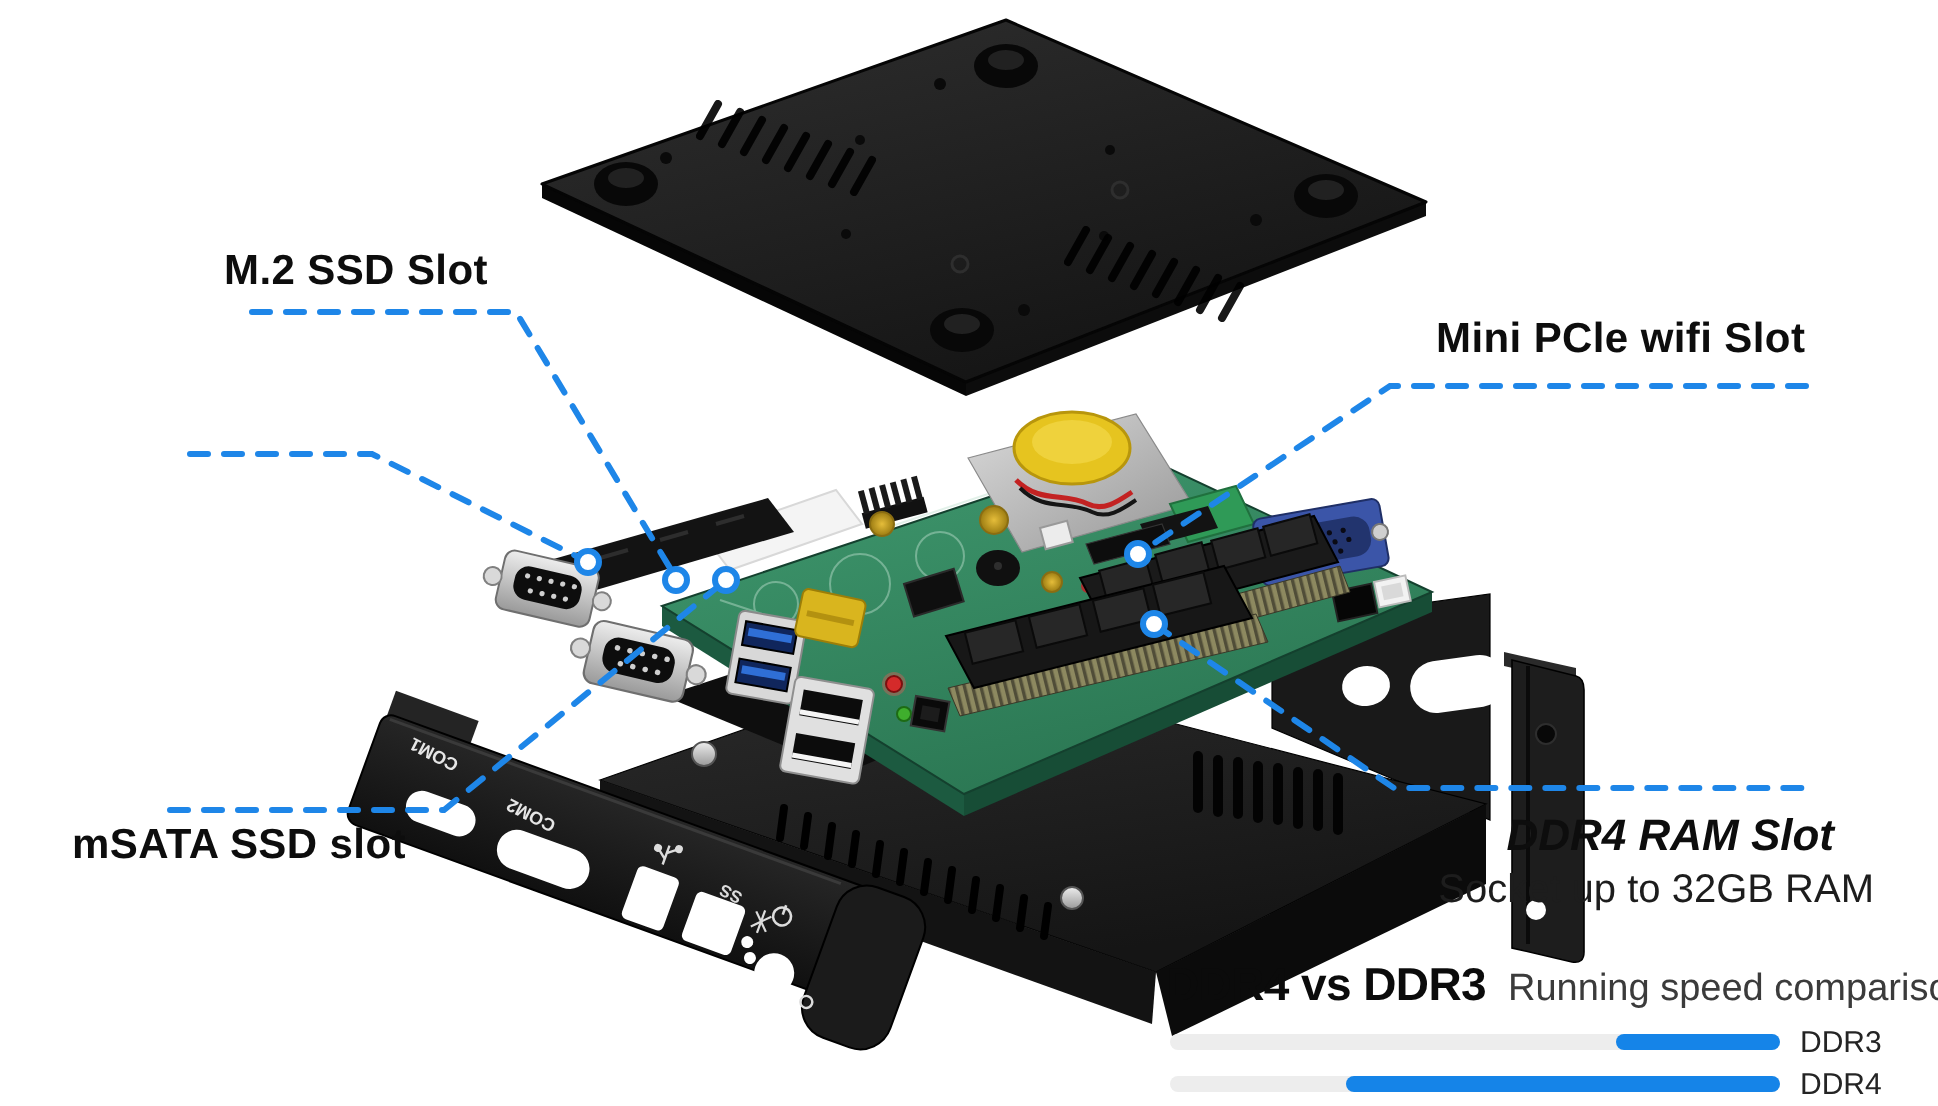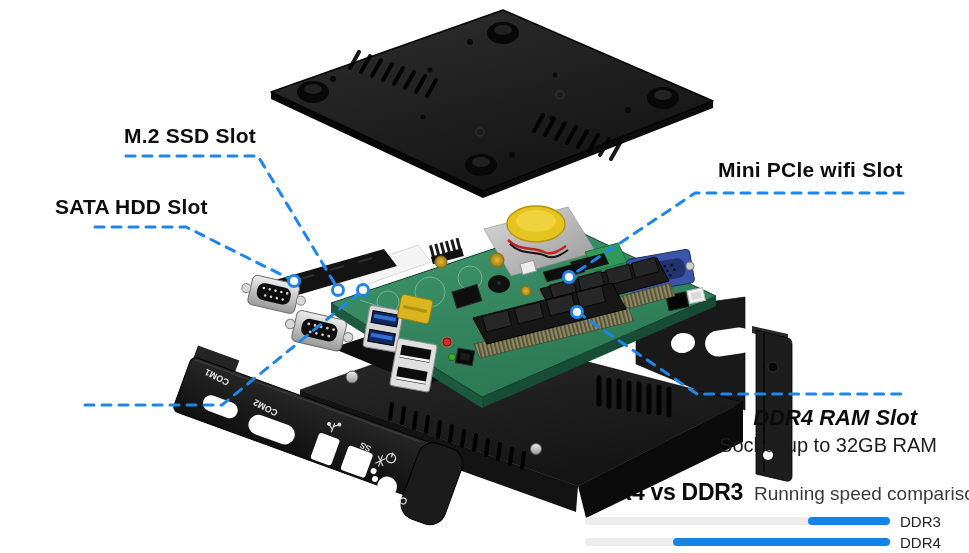--- a/index.html
+++ b/index.html
@@ -351,23 +351,23 @@
   </g>
   <g fill="#fff" stroke="#1e86e8" stroke-width="3">
     <circle cx="294" cy="281" r="5.5"></circle>
     <circle cx="338" cy="290" r="5.5"></circle>
     <circle cx="363" cy="290" r="5.5"></circle>
     <circle cx="569" cy="277" r="5.5"></circle>
     <circle cx="577" cy="312" r="5.5"></circle>
   </g>
 </svg>
 
-<div class="callout" style="left:124px;top:124px">M.2 SSD Slot</div>
-<div class="callout" style="left:55px;top:195px">SATA HDD Slot</div>
+<div class="callout" style="left:112px;top:124px">M.2 SSD Slot</div>
 <div class="callout" style="left:718px;top:158px">Mini PCle wifi Slot</div>
+<div class="callout" style="left:36px;top:411px">mSATA SSD slot</div>
 <div class="ddr4-title">DDR4 RAM Slot</div>
 <div class="ddr4-sub">Socket up to 32GB RAM</div>
 
 <div class="cmp-title-row">
   <span class="cmp-bold">DDR4 vs DDR3</span>
   <span class="cmp-sub">Running speed comparison:</span>
 </div>
 <div class="bar-row" style="top:512px">
   <div class="bar-track">
     <div class="bar-fill" style="width: 27%;"></div>

